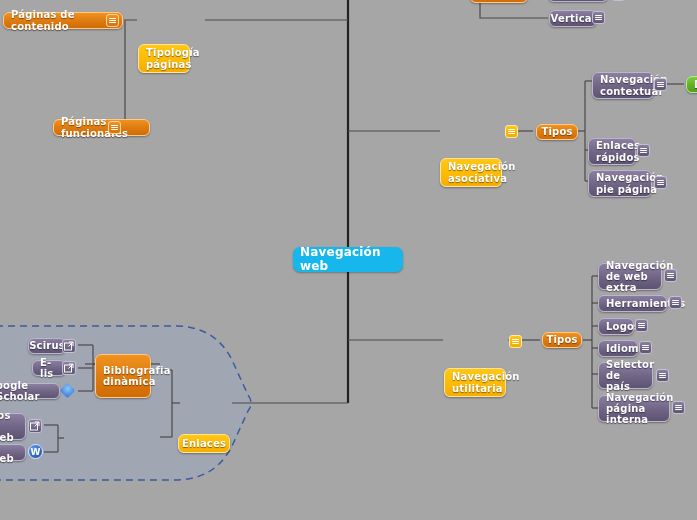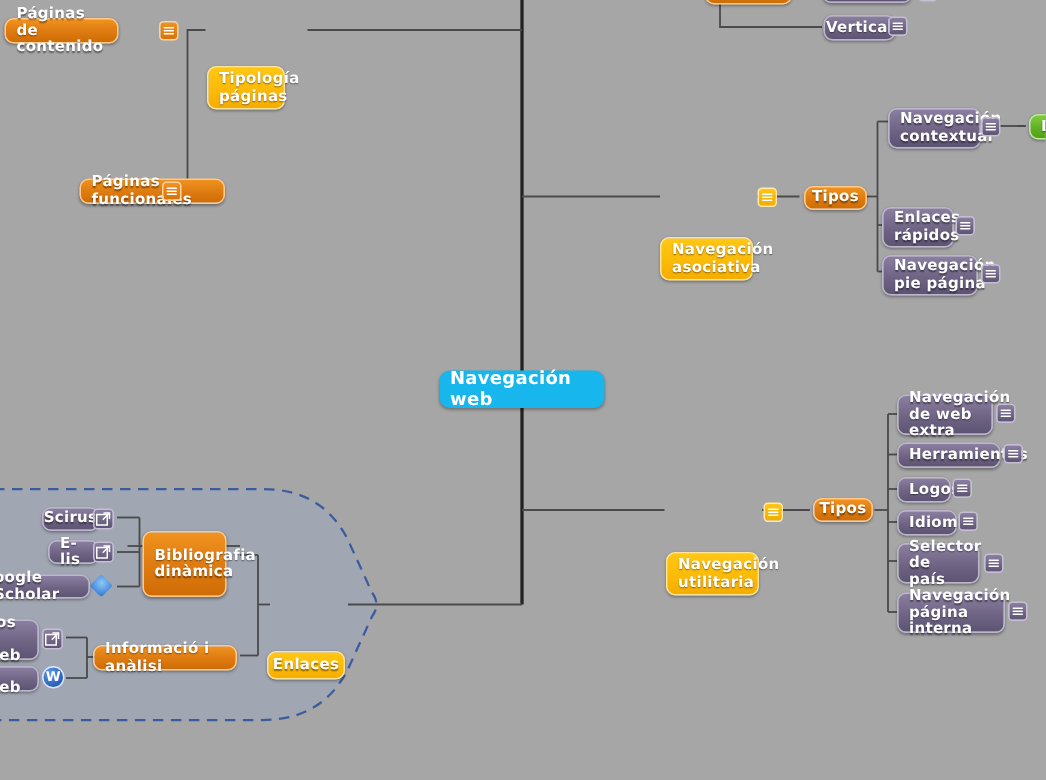--- a/index.html
+++ b/index.html
@@ -169,21 +169,21 @@
 
       <path d="M 58 425 L 58 452"></path>
       <path d="M 58 425 L 44 425"></path>
       <path d="M 58 452 L 44 452"></path>
       <path d="M 58 438 L 64 438"></path>
     </g>
   </svg>
 
   <div class="node n-cyan" style="left:293px;top:247px;width:110px;height:25px;">Navegación web</div>
 
-  <div class="node n-orange" style="left:3px;top:12px;width:76px;height:17px;">Páginas de contenido</div>
+  <div class="node n-orange" style="left:3px;top:12px;width:120px;height:17px;">Páginas de contenido</div>
   <div class="badge b-orange" style="left:106px;top:14px;">
       <i></i>
       <i></i>
       <i></i>
     </div>
 
   <div class="node n-yellow" style="left:138px;top:4px;width:52px;height:29px;">Tipología
 páginas</div>
 
   <div class="node n-orange" style="left:8px;top:119px;width:97px;height:17px;margin-left:45px;">Páginas funcionales</div>
@@ -293,21 +293,20 @@
       <i></i>
       <i></i>
       <i></i>
     </div>
 
   <div class="node n-yellow" style="left:178px;top:394px;width:52px;height:19px;justify-content:center;">Enlaces</div>
 
   <div class="node n-orange" style="left:95px;top:354px;width:56px;height:44px;">Bibliografia
 dinàmica</div>
 
-  <div class="node n-orange" style="left:62px;top:430px;width:96px;height:17px;">Informació i anàlisi</div>
 
   <div class="node n-purple" style="left:28px;top:338px;width:38px;height:16px;justify-content:center;">Scirus</div>
   <div class="extlink" style="left:62px;top:339px;">
     <svg width="10" height="10" viewBox="0 0 10 10">
         <rect x="0.5" y="2" width="7" height="7" fill="none" stroke="#fff" stroke-width="1"></rect>
         <path d="M5 1 h4 v4" fill="none" stroke="#fff" stroke-width="1"></path>
         <path d="M4.5 5.5 L9 1" stroke="#fff" stroke-width="1"></path>
       </svg>
   </div>
 

